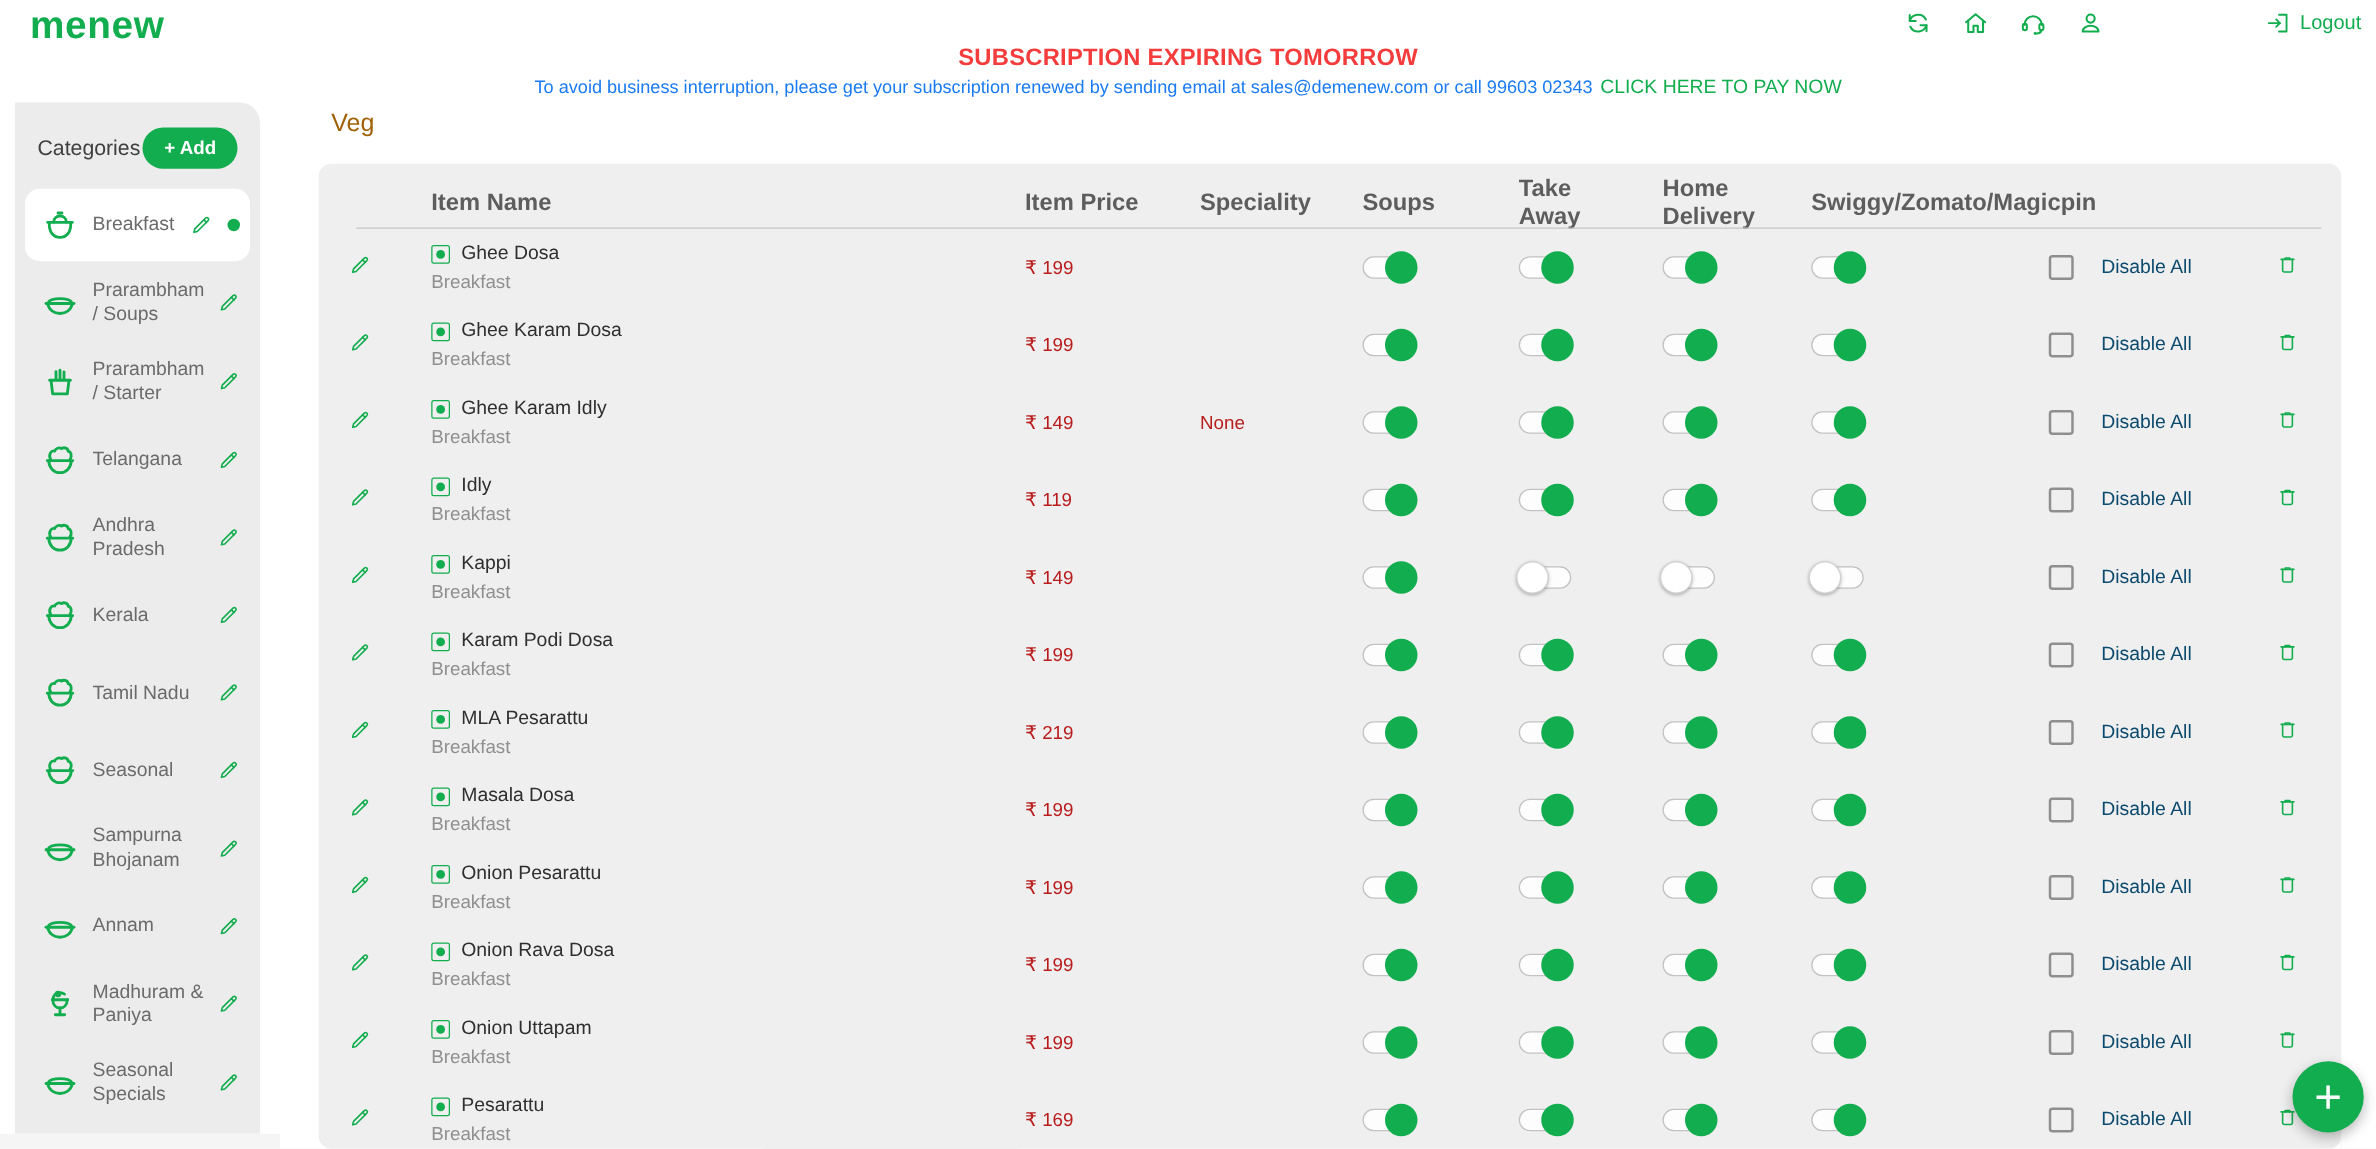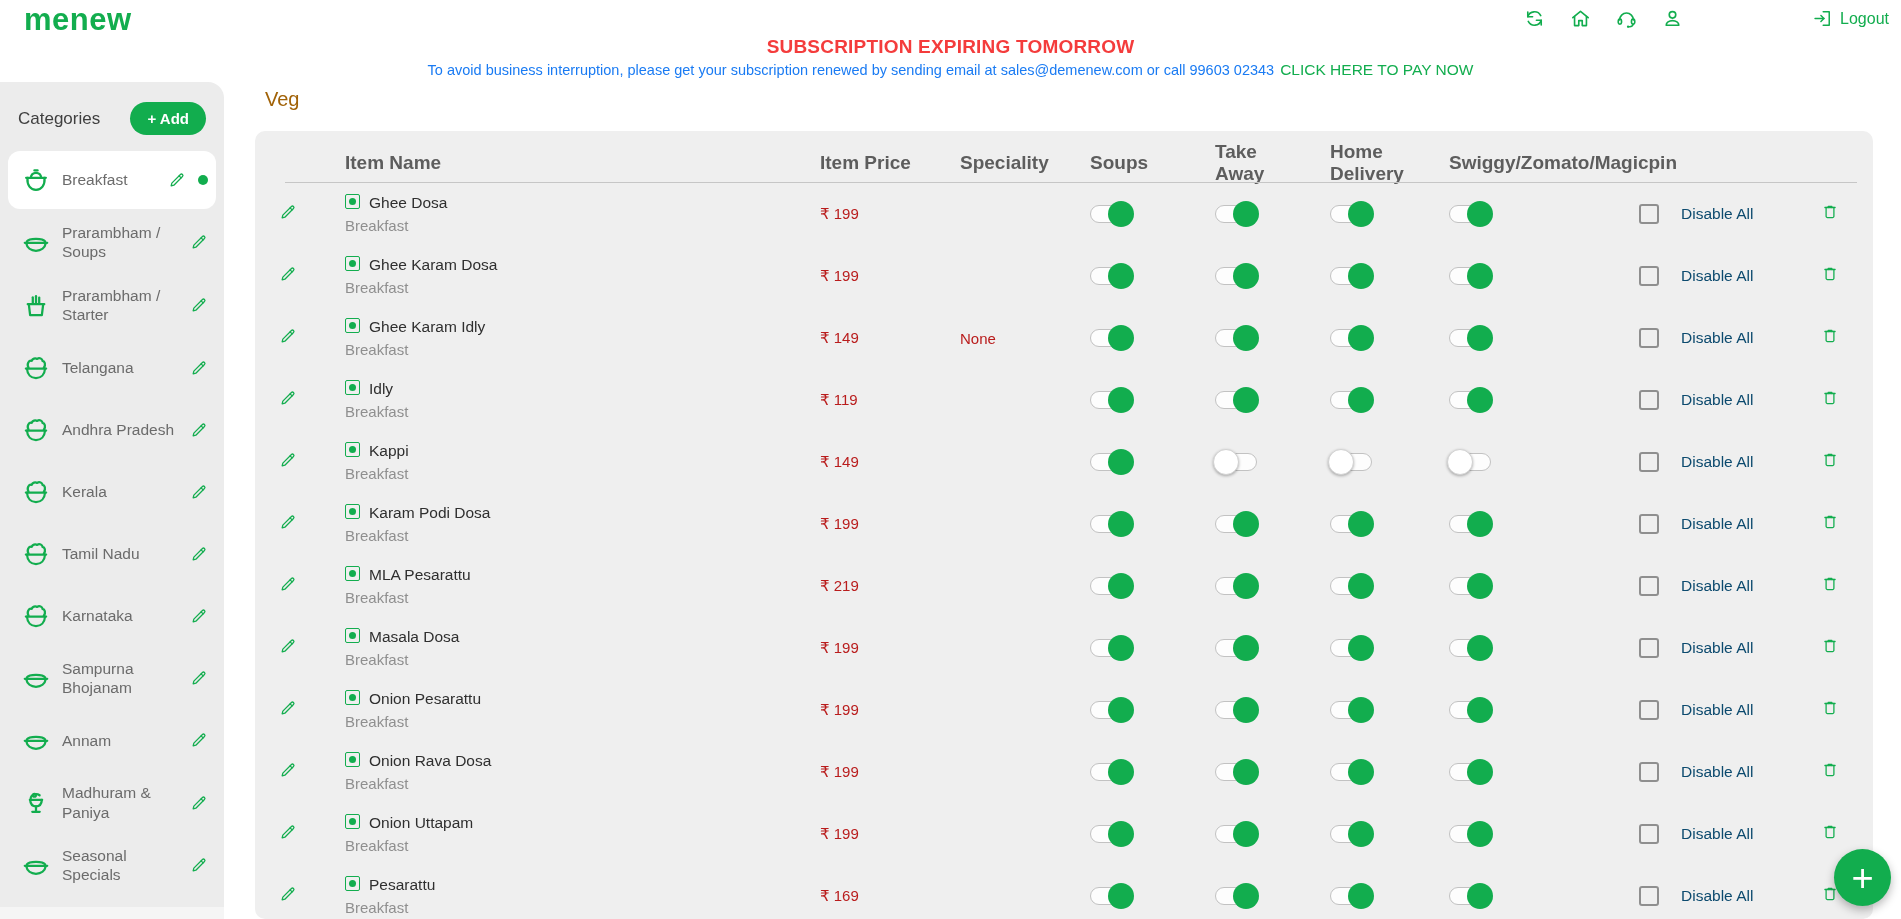--- a/index.html
+++ b/index.html
@@ -28,21 +28,21 @@
   .alert-l1{font-size:19px;font-weight:700;color:var(--red);letter-spacing:.2px}
   .alert-l2{margin-top:3px;font-size:14.5px;color:var(--blue)}
   .paynow{color:var(--green);font-size:15.5px;margin-left:6px;cursor:pointer;font-weight:500}
   .top-icons{position:absolute;top:7px;right:12px;display:flex;align-items:center;color:var(--green)}
   .tico{width:23px;height:23px;margin-left:23px;cursor:pointer;color:var(--green)}
   .logout{display:flex;align-items:center;gap:7px;margin-left:128px;cursor:pointer;color:var(--green)}
   .logout .tico{margin-left:0;width:21px;height:21px}
   .logout-label{font-size:16px}
 
   
-  .sidebar{position:absolute;left:0;top:82px;width:224px;height:825px;background:var(--side-bg);border-top-right-radius:16px}
+  .sidebar{position:absolute;left:12px;top:82px;width:196px;height:825px;background:var(--side-bg);border-top-right-radius:16px}
   .sb-track{position:absolute;left:0;top:907px;width:224px;height:12px;background:#f5f5f5}
   .sb-head{display:flex;align-items:center;justify-content:space-between;padding:20px 18px 12px 18px}
   .sb-title{font-size:17px;color:#3f3f3f}
   .add-btn{background:var(--green);color:#fff;border:none;border-radius:17px;padding:8px 17px;font-size:15px;font-weight:700;cursor:pointer;font-family:inherit}
   .sb-list{padding:4px 8px}
   .side-item{display:flex;align-items:center;gap:10px;padding:10px 8px 10px 12px;border-radius:12px;margin-bottom:4px;min-height:58px;cursor:pointer}
   .side-item.active{background:#fff}
   .side-icon{width:32px;height:32px;flex:0 0 32px;color:var(--green)}
   .side-label{flex:1;min-width:0;font-size:15.5px;color:#6b6b6b;line-height:1.25}
   .side-pencil{width:18px;height:18px;flex:0 0 18px;color:var(--green);cursor:pointer}
@@ -55,21 +55,21 @@
   .table{position:absolute;left:31px;top:61px;width:1618px;height:788px;background:var(--gray-bg);border-radius:10px;overflow:hidden}
   .thead,.trow{display:grid;grid-template-columns:70px 475px 140px 130px 125px 115px 119px 210px 180px 1fr;align-items:center}
   .thead{height:52px;position:relative}
   .thead::after{content:"";position:absolute;left:30px;right:16px;bottom:0;border-bottom:1px solid #c6c6c6}
   .th{font-size:19px;font-weight:700;color:var(--text-mid);padding-left:20px;margin-top:10px}
   .trow{height:62px}
   .cell{padding-left:20px}
   .c-edit{padding-left:24px}
   .pencil{width:18px;height:18px;color:var(--green);cursor:pointer;display:inline-block}
   .c-name{display:flex;flex-direction:column;justify-content:center}
-  .nm{display:flex;align-items:flex-start;font-size:15.5px;font-weight:500;color:var(--text-dark)}
+  .nm{display:flex;align-items:center;font-size:15.5px;font-weight:500;color:var(--text-dark)}
   .veg{width:15px;height:15px;border:1.5px solid var(--green);border-radius:2px;display:inline-flex;align-items:center;justify-content:center;margin-right:9px;flex:0 0 15px}
   .veg i{width:7px;height:7px;border-radius:50%;background:var(--green)}
   .cat{font-size:15px;color:var(--text-light);margin-top:5px}
   .c-price,.c-spec{font-size:15px;color:#b91c1c}
   .toggle{position:relative;display:inline-block;width:42px;height:18px;border-radius:10px;background:#fdfdfd;border:1.5px solid #c2c2c2;vertical-align:middle;cursor:pointer}
   .toggle .knob{position:absolute;top:50%;transform:translateY(-50%);width:26px;height:26px;border-radius:50%}
   .toggle.on .knob{right:-3px;background:var(--green)}
   .toggle.off .knob{left:-3px;background:#fff;border:1px solid #d2d2d2;box-shadow:0 1px 3px rgba(0,0,0,.3)}
   .c-disable{display:flex;align-items:center;padding-left:0}
   .chk{width:20px;height:20px;border:2px solid #8f8f8f;border-radius:3px;background:transparent;cursor:pointer;flex:0 0 20px}
@@ -301,21 +301,21 @@
         </span>
 
   </div>
 
   <div class="side-item">
     <span class="side-icon">
           <svg viewBox="0 0 24 24" class="sym">
             <use href="#ic-rice-bowl"></use>
           </svg>
         </span>
-    <span class="side-label">Karnataka</span>
+    <span class="side-label">Seasonal</span>
     <span class="side-pencil">
           <svg viewBox="0 0 24 24" class="sym">
             <use href="#ic-pencil"></use>
           </svg>
         </span>
 
   </div>
 
   <div class="side-item">
     <span class="side-icon">

